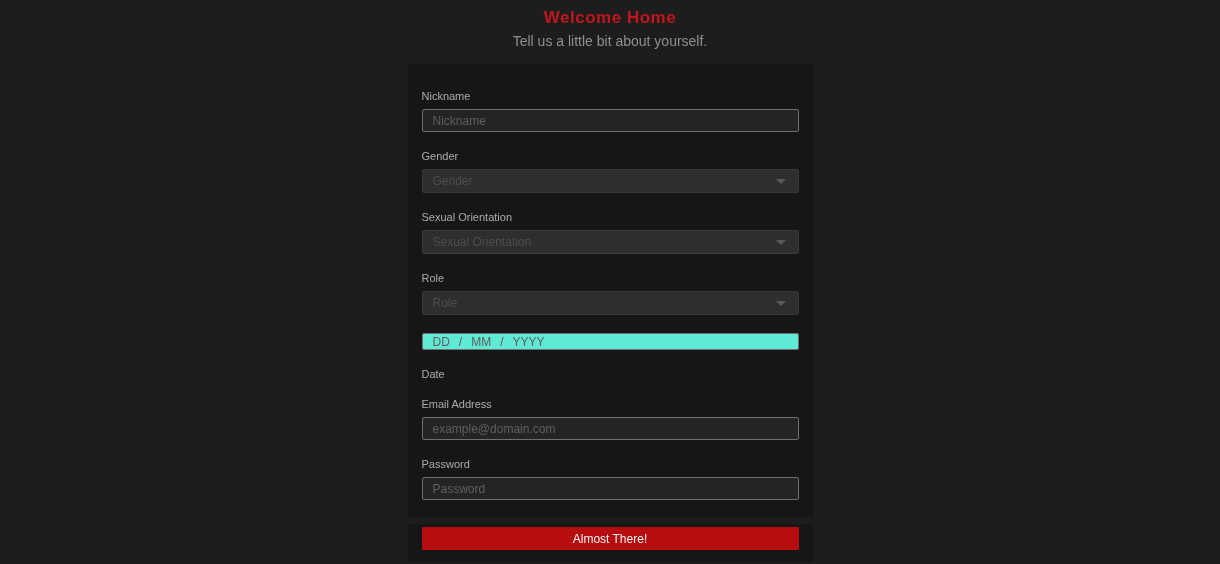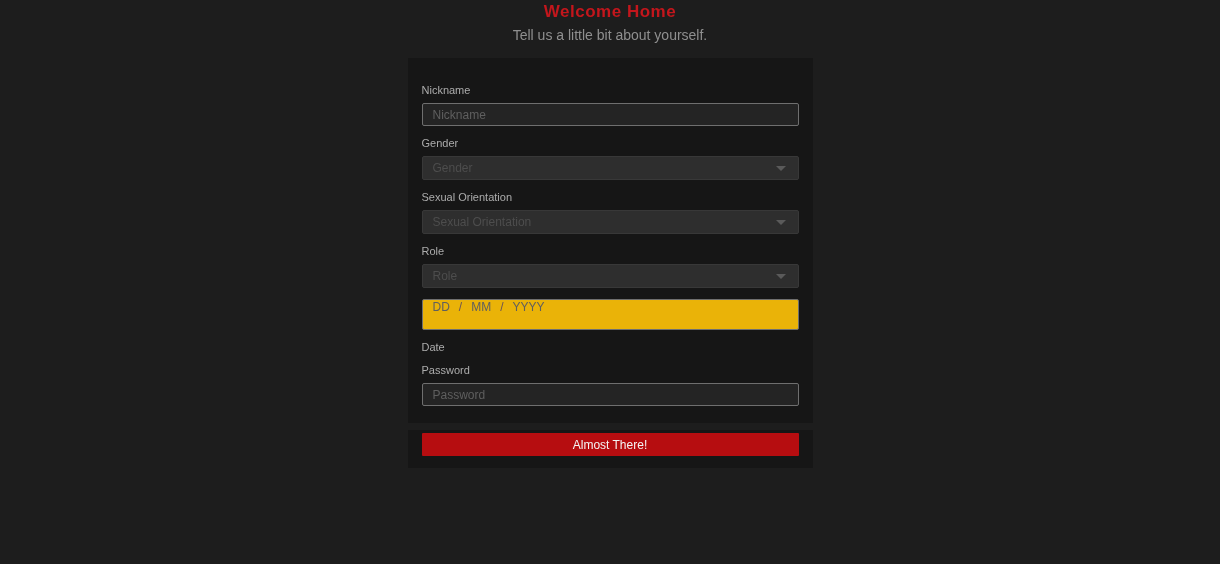--- a/index.html
+++ b/index.html
@@ -3,41 +3,41 @@
 <meta charset="utf-8">
 <style>
   * { box-sizing: border-box; }
   html, body {
     margin: 0; padding: 0;
     width: 1220px; height: 564px;
     background: #1d1d1d;
     overflow: hidden;
     font-family: "Liberation Sans", sans-serif;
   }
-  .header { text-align: center; padding-top: 4px; }
+  .header { text-align: center; padding-top: 10px; }
   .page-title {
     margin: 0;
     font-size: 17px;
     font-weight: bold;
     line-height: 16px;
     color: #c3161c;
     letter-spacing: 0.5px;
   }
   .page-subtitle {
     margin: 7px 0 0 0;
     font-size: 14px;
     color: #8f8f8f;
   }
   .panel {
     width: 405px;
     margin: 15px auto 0 auto;
     background: #161616;
     padding: 14px 14px 17px 14px;
   }
-  .field { margin-top: 11px; }
+  .field { margin-top: 18px; }
   .field.first { margin-top: 12px; }
   .field.gap-lg { }
   .field-label {
     display: block;
     font-size: 11px;
     color: #acacac;
     margin-bottom: 7px;
   }
   .text-input {
     display: block;
@@ -74,25 +74,25 @@
     right: 12px;
     top: 50%;
     margin-top: -2px;
     width: 0; height: 0;
     border-left: 5px solid transparent;
     border-right: 5px solid transparent;
     border-top: 5px solid #5a5a5a;
   }
   .dob-box {
     display: flex;
-    align-items: flex-start;
+    align-items: flex-end;
     gap: 9px;
     width: 100%;
-    height: 31px;
-    background: #eab308;
+    height: 17px;
+    background: #5eead4;
     border: 1px solid #6f6f6f;
     border-radius: 2px;
     padding: 0 10px;
     font-size: 12px;
     color: #5f5f5f;
     cursor: text;
   }
   .dob-sep { color: #6b5454; }
   .panel2 {
     width: 405px;
@@ -159,20 +159,24 @@
       <span>MM</span>
       <span class="dob-sep">/</span>
       <span>YYYY</span>
     </div>
   </div>
 
   <div class="field gap-lg">
     <label class="field-label">Date</label>
   </div>
 
+  <div class="field gap-lg">
+    <label class="field-label">Email Address</label>
+    <input class="text-input" type="text" placeholder="example@domain.com" style="">
+  </div>
 
   <div class="field">
     <label class="field-label">Password</label>
     <input class="text-input" type="password" placeholder="Password" style="">
   </div>
 
 </div>
 
 <div class="panel2">
   <button class="submit-btn">Almost There!</button>

